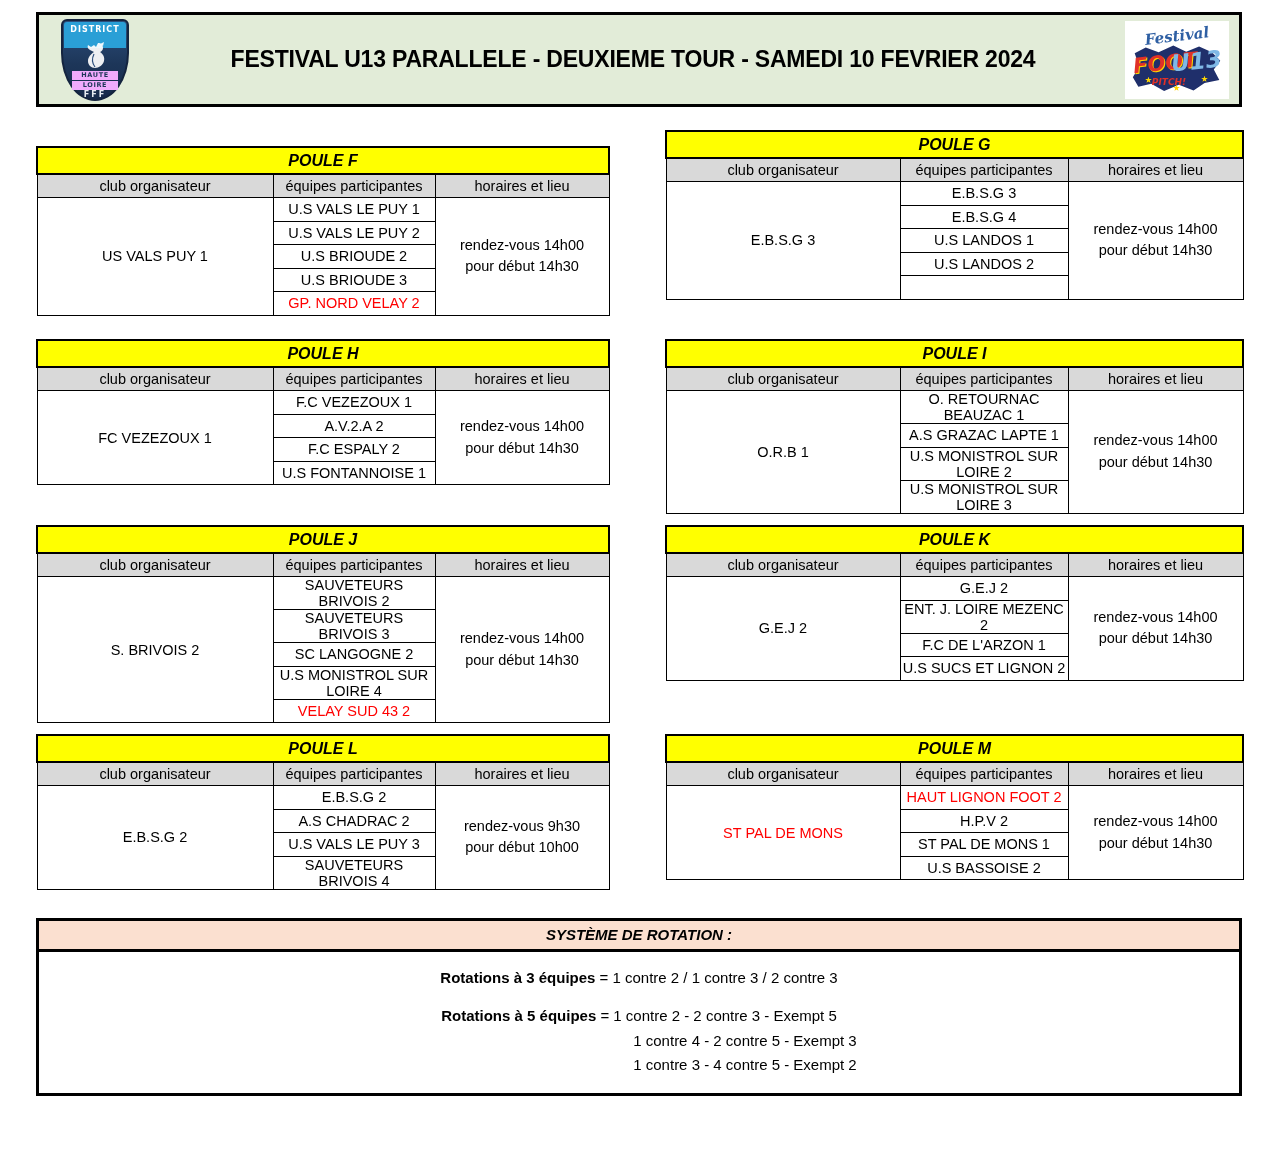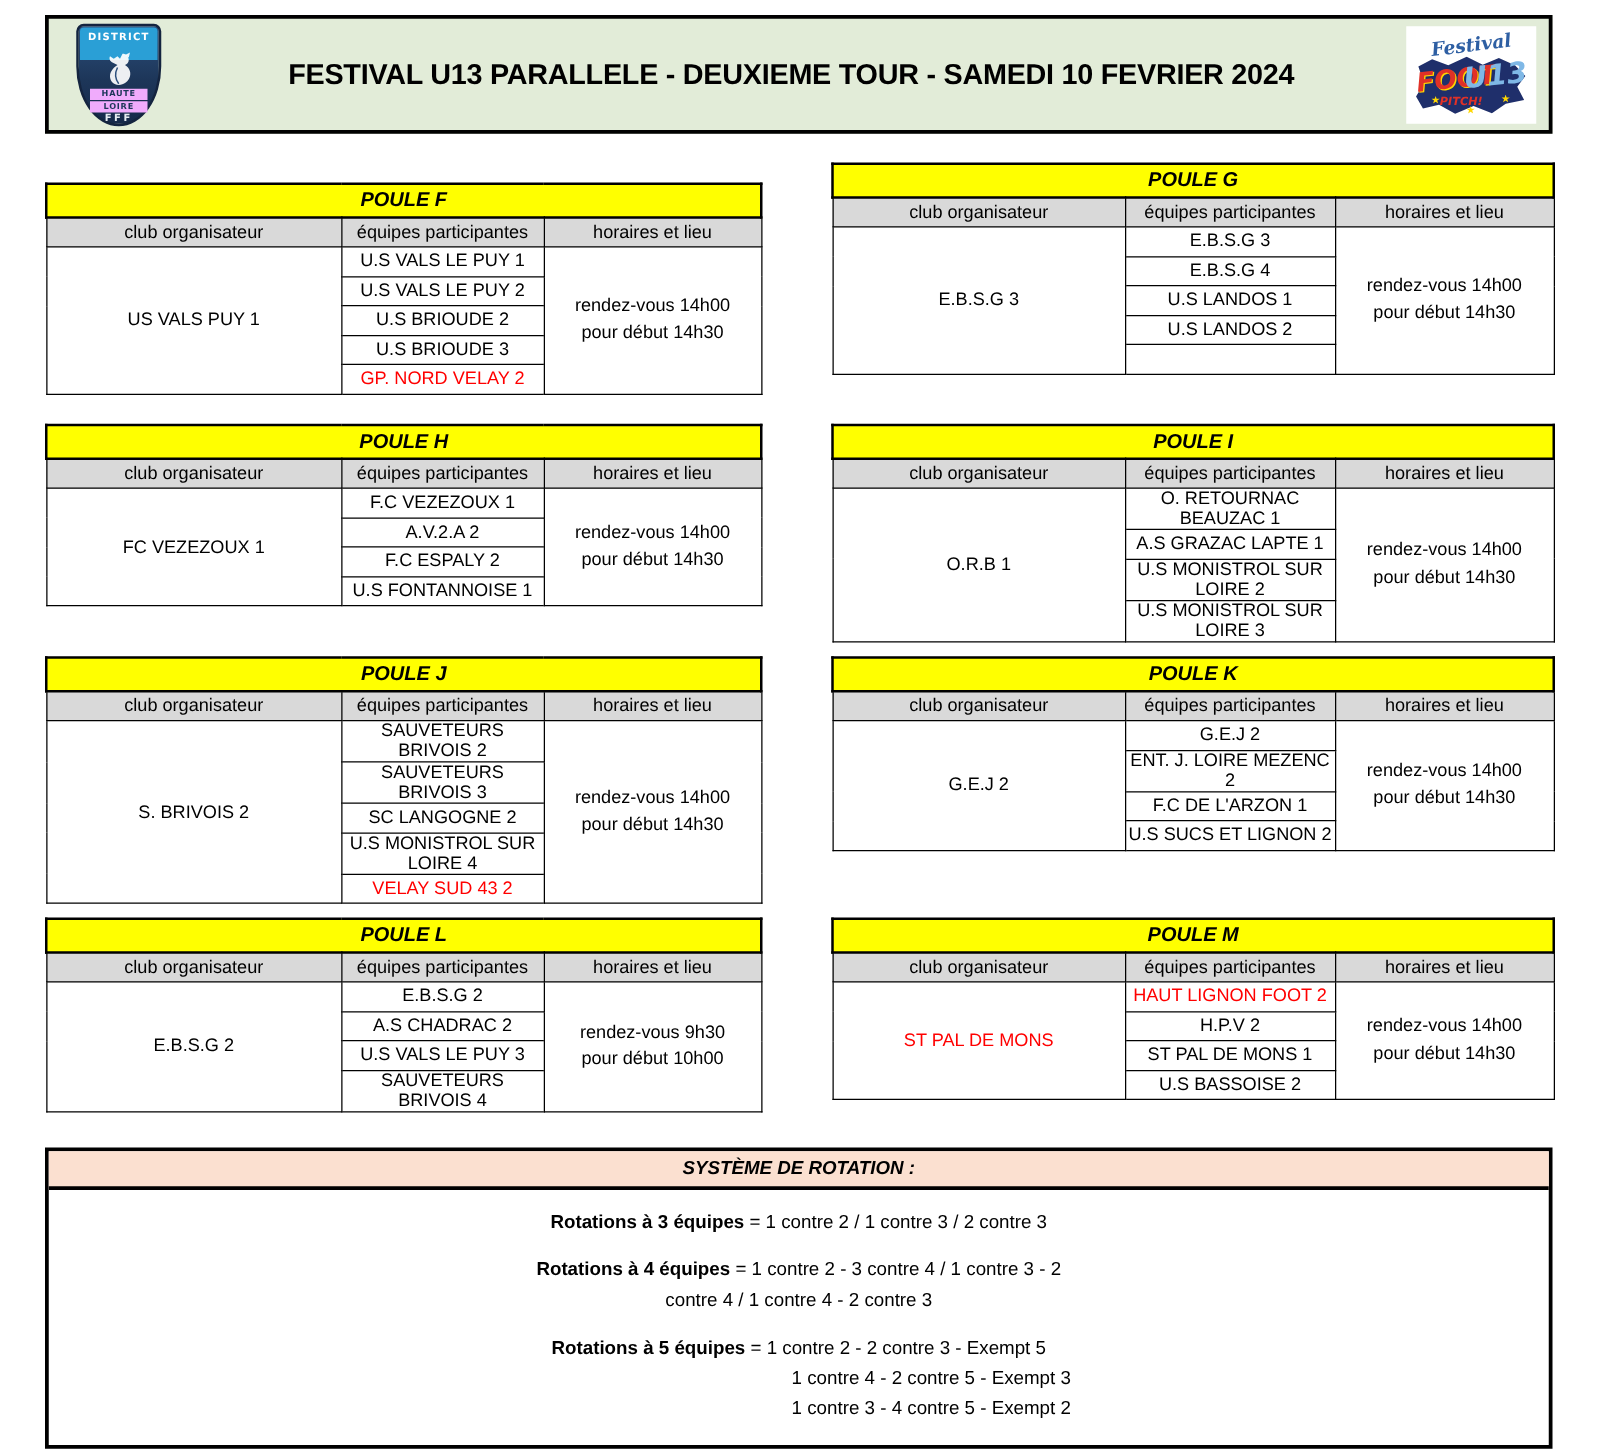--- a/index.html
+++ b/index.html
@@ -580,22 +580,18 @@
     </table>
   </div>
 
 <div class="rotation">
   <div class="rotation-title">SYSTÈME DE ROTATION :</div>
   <div class="rotation-body" id="rotation-body">
       <div class="rot-group">
         <div class="rot-line"><span class="rot-label">Rotations à 3 équipes </span><span>= 1 contre 2 / 1 contre 3 / 2 contre 3</span></div>
       </div>
       <div class="rot-group">
-        <div class="rot-line"><span class="rot-label">Rotations à 4 équipes </span><span>= 1 contre 2 - 3 contre 4 / 1 contre 3 - 2</span></div>
-        <div class="rot-line">contre 4 / 1 contre 4 - 2 contre 3</div>
-      </div>
-      <div class="rot-group">
         <div class="rot-line"><span class="rot-label">Rotations à 5 équipes </span><span>= 1 contre 2 - 2 contre 3 - Exempt 5</span></div>
         <div class="rot-line rot-indent-5">1 contre 4 - 2 contre 5 - Exempt 3</div>
         <div class="rot-line rot-indent-5">1 contre 3 - 4 contre 5 - Exempt 2</div>
       </div>
     </div>
 </div>
 
 </body></html>

